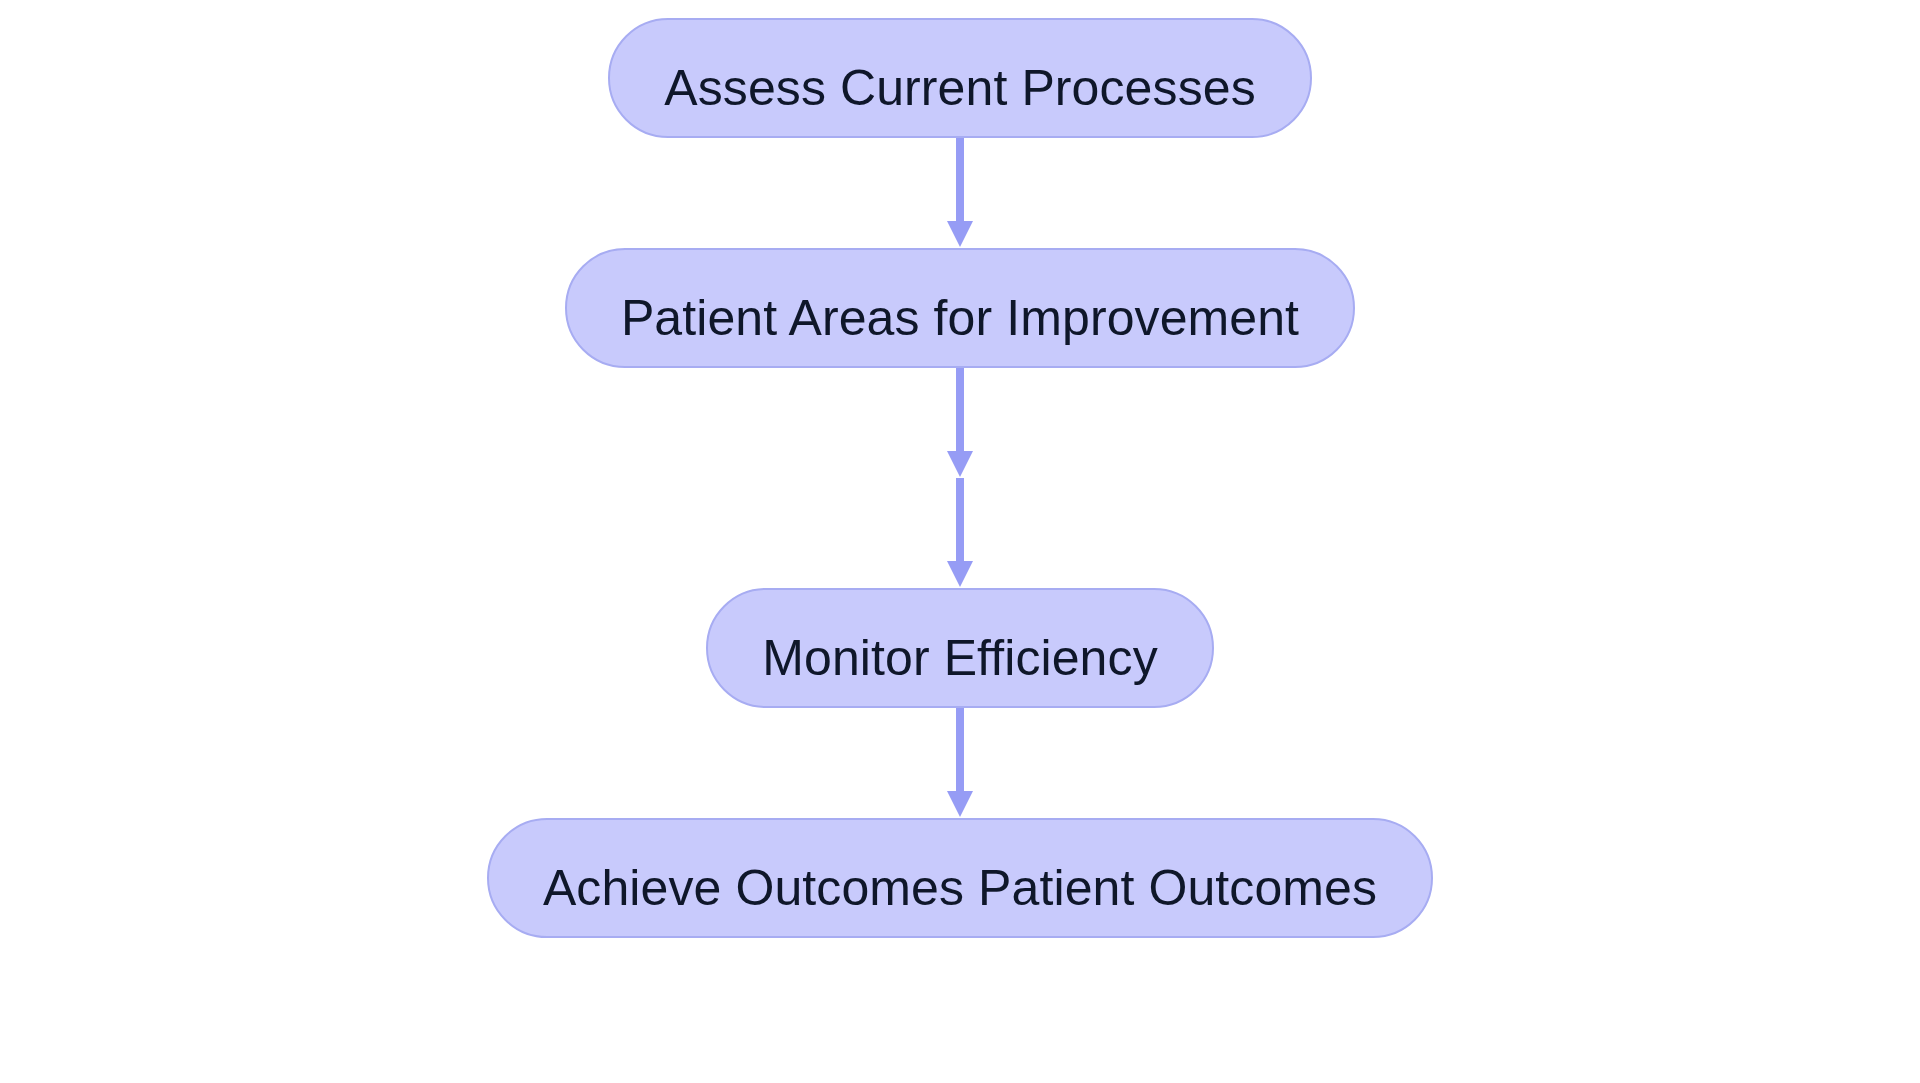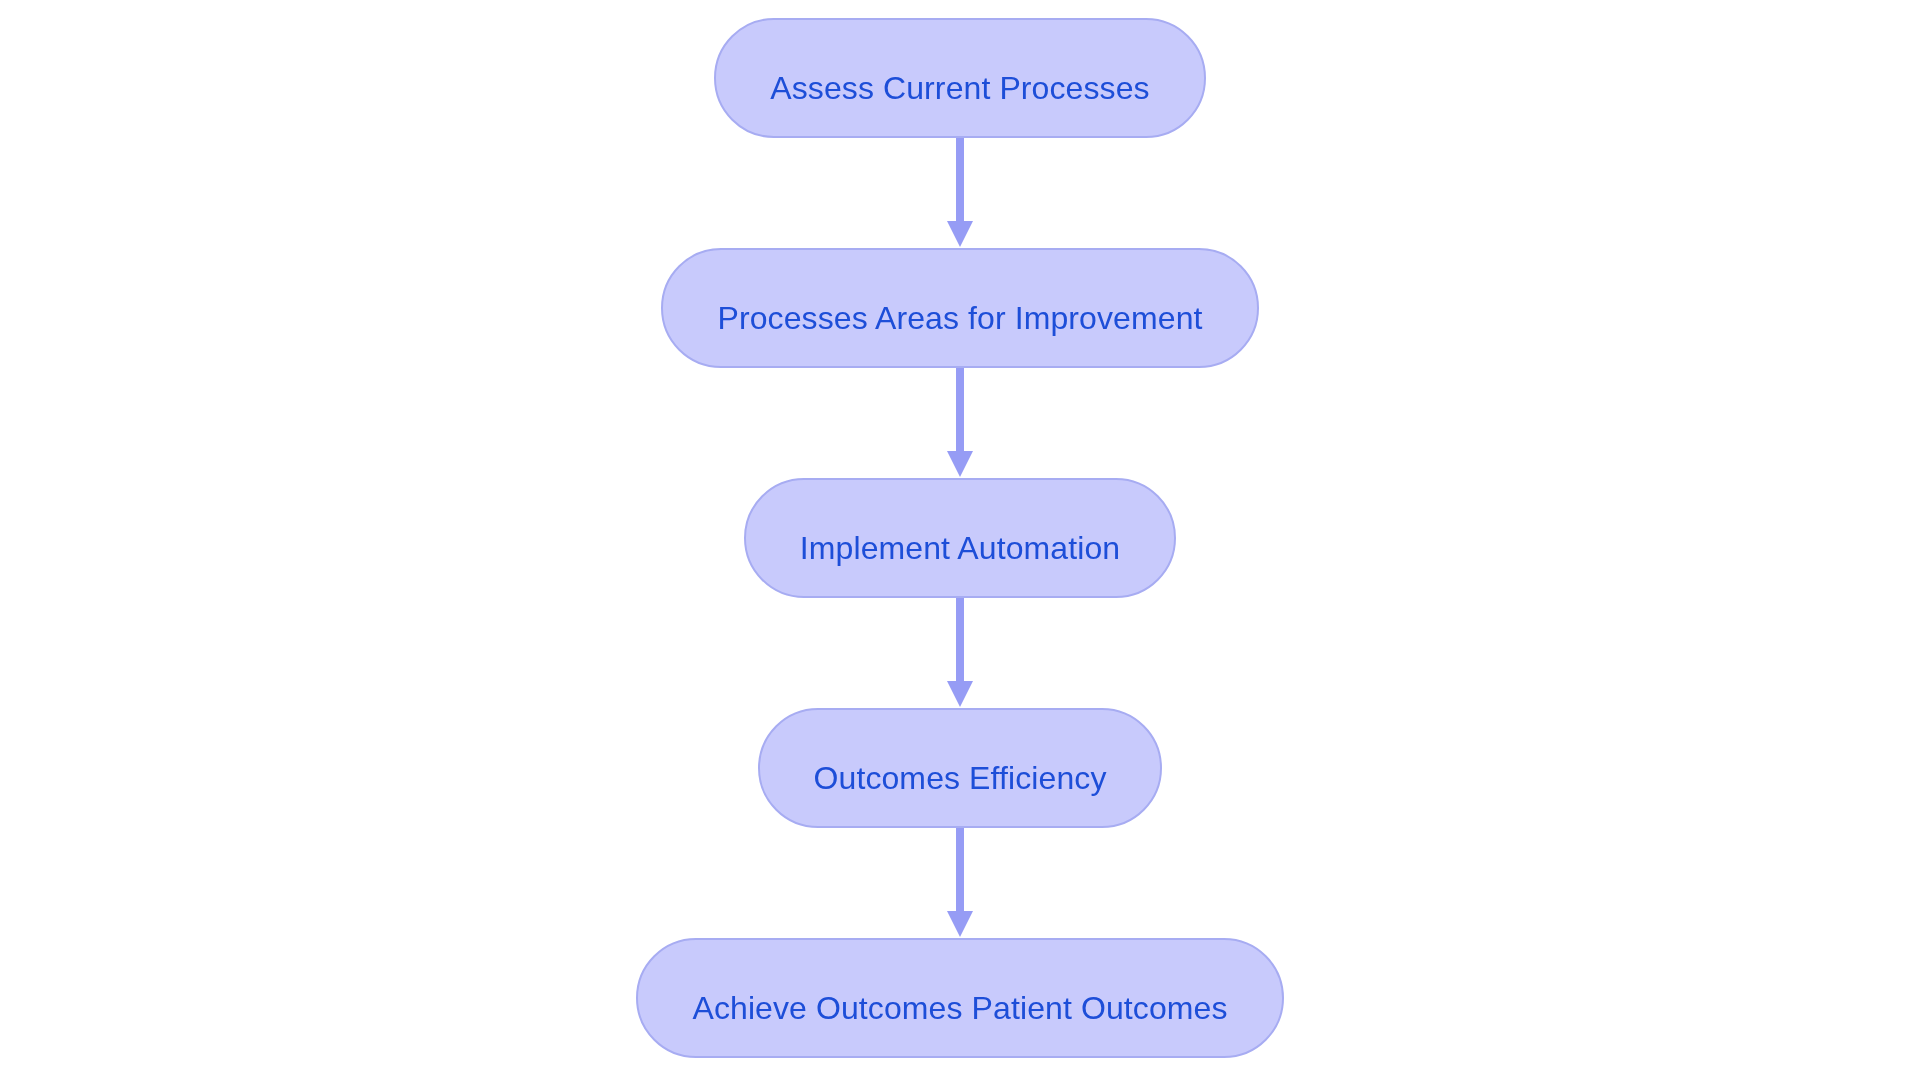--- a/index.html
+++ b/index.html
@@ -46,24 +46,24 @@
     box-sizing: border-box;
     height: 120px;
     padding: 0 54px;
     border-radius: 62px;
     background: #c8cafc;
     border: 2px solid #a7acf2;
     flex: 0 0 auto;
   }
 
   .flow-node-label {
-    font-size: 32px;
+    font-size: 50px;
     line-height: 1;
     letter-spacing: 0.1px;
-    color: #1d4ed8;
+    color: #0f172a;
     white-space: nowrap;
     user-select: none;
     margin-top: 20px;
   }
 
   
   .flow-connector {
     position: relative;
     width: 40px;
     height: 110px;
@@ -89,43 +89,40 @@
     </div>
 
     <div class="flow-connector">
       <svg viewBox="0 0 40 110" xmlns="http://www.w3.org/2000/svg" aria-hidden="true">
         <line x1="20" y1="0" x2="20" y2="84" stroke="#969cf5" stroke-width="8"></line>
         <polygon points="7,83 33,83 20,109" fill="#969cf5"></polygon>
       </svg>
     </div>
 
     <div class="flow-node">
-      <span class="flow-node-label">Processes Areas for Improvement</span>
+      <span class="flow-node-label">Patient Areas for Improvement</span>
     </div>
 
     <div class="flow-connector">
       <svg viewBox="0 0 40 110" xmlns="http://www.w3.org/2000/svg" aria-hidden="true">
         <line x1="20" y1="0" x2="20" y2="84" stroke="#969cf5" stroke-width="8"></line>
         <polygon points="7,83 33,83 20,109" fill="#969cf5"></polygon>
       </svg>
     </div>
 
-    <div class="flow-node">
-      <span class="flow-node-label">Implement Automation</span>
-    </div>
 
     <div class="flow-connector">
       <svg viewBox="0 0 40 110" xmlns="http://www.w3.org/2000/svg" aria-hidden="true">
         <line x1="20" y1="0" x2="20" y2="84" stroke="#969cf5" stroke-width="8"></line>
         <polygon points="7,83 33,83 20,109" fill="#969cf5"></polygon>
       </svg>
     </div>
 
     <div class="flow-node">
-      <span class="flow-node-label">Outcomes Efficiency</span>
+      <span class="flow-node-label">Monitor Efficiency</span>
     </div>
 
     <div class="flow-connector">
       <svg viewBox="0 0 40 110" xmlns="http://www.w3.org/2000/svg" aria-hidden="true">
         <line x1="20" y1="0" x2="20" y2="84" stroke="#969cf5" stroke-width="8"></line>
         <polygon points="7,83 33,83 20,109" fill="#969cf5"></polygon>
       </svg>
     </div>
 
     <div class="flow-node">

